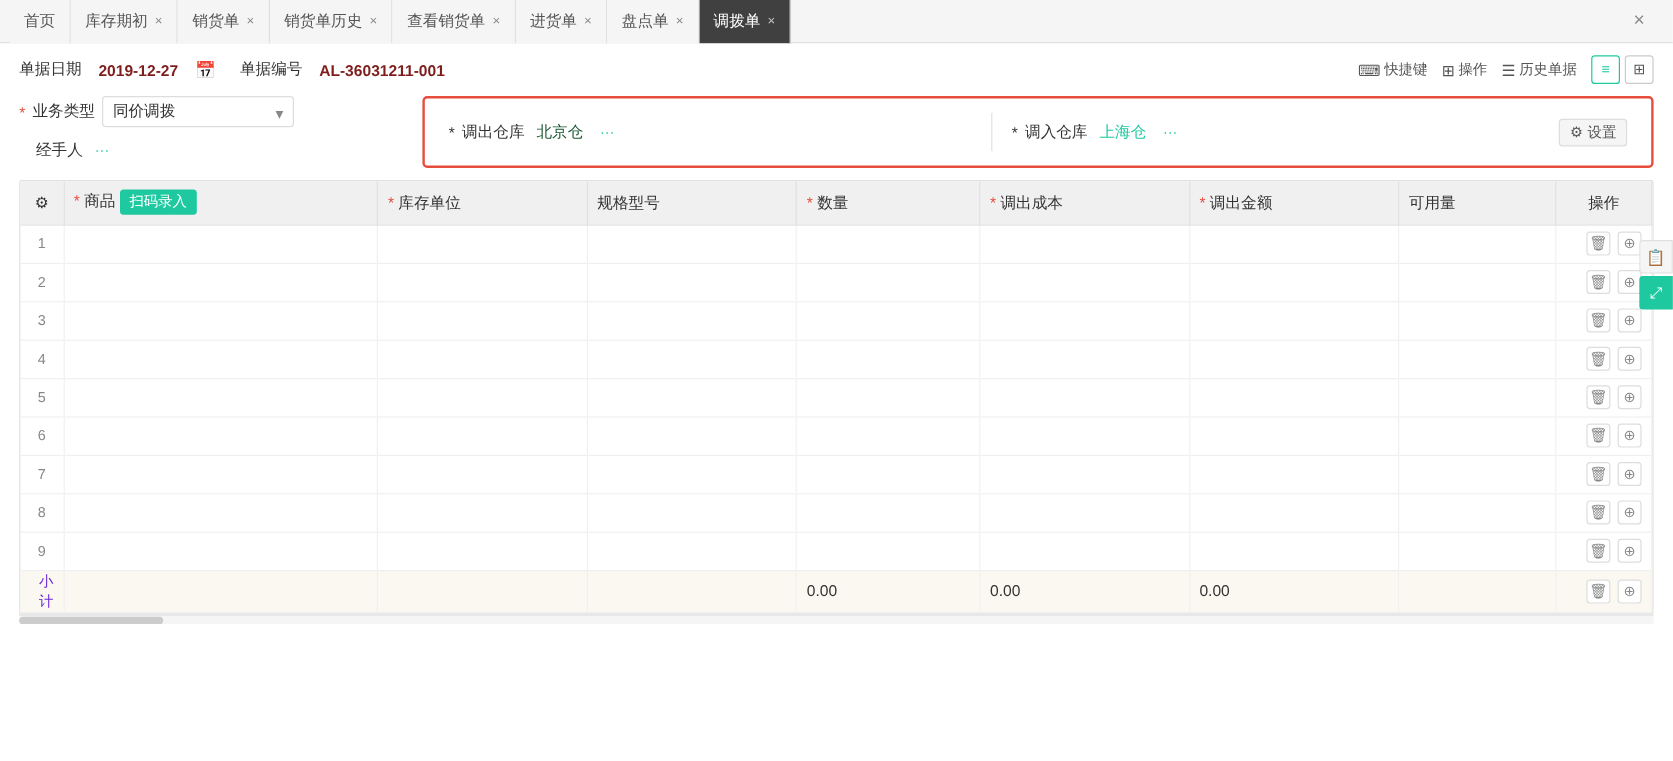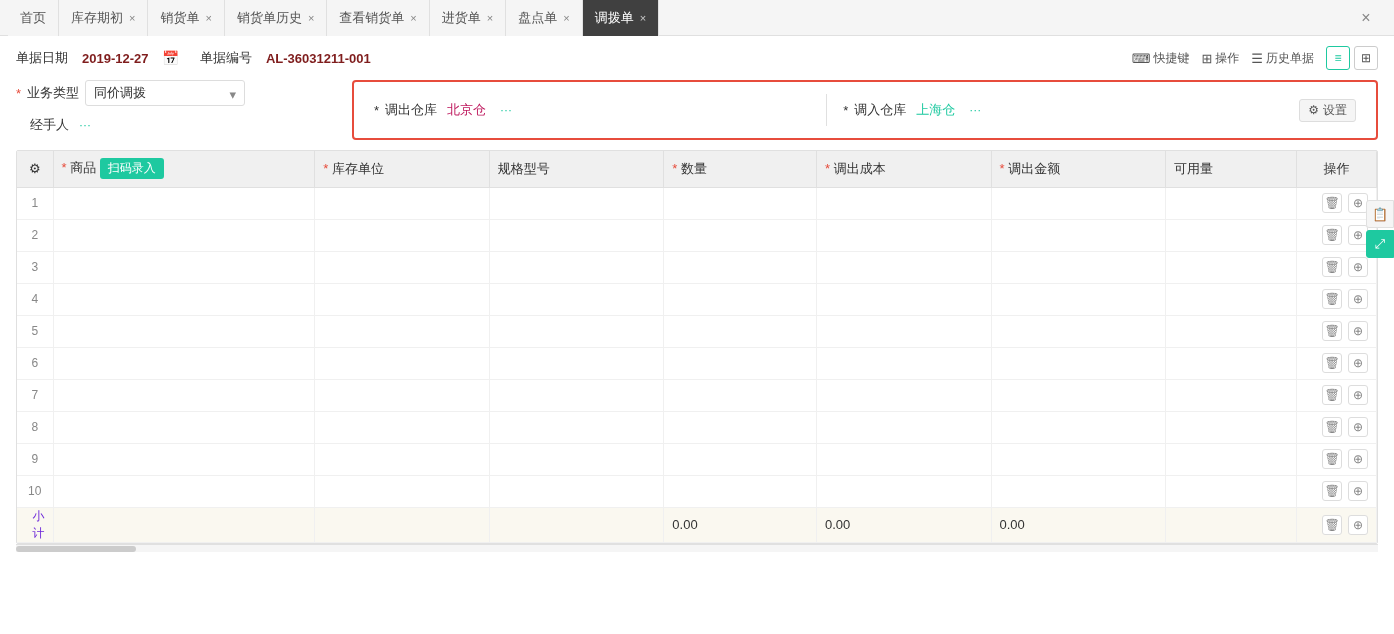--- a/index.html
+++ b/index.html
@@ -294,21 +294,21 @@
       <span class="field-label" style="margin-left: 14px; text-align: center;">经手人</span>
       <span class="field-more">···</span>
     </div>
   </div>
 
   <div style="flex:1; border: 2px solid #e74c3c; border-radius: 4px; padding: 12px 20px; display: flex; align-items: center;">
 
     <div class="warehouse-field">
       <span class="req">*</span>
       <span class="field-label">调出仓库</span>
-      <span class="field-value" style="color:#be185d; margin-left: 4px;">北京仓</span>
+      <span class="field-value" style="color:#14532d; margin-left: 4px;">北京仓</span>
       <span class="field-more" style="margin-left: 8px;">···</span>
     </div>
     <div class="warehouse-divider"></div>
 
     <div class="warehouse-field">
       <span class="req">*</span>
       <span class="field-label">调入仓库</span>
       <span class="field-value" style="color:#1ec9a0; margin-left: 4px;">上海仓</span>
       <span class="field-more" style="margin-left: 8px;">···</span>
     </div>
@@ -484,36 +484,20 @@
       <td></td>
       <td>
         <div class="op-cell">
           <span class="op-icon" title="删除">🗑</span>
           <span class="op-icon" title="复制">⊕</span>
         </div>
       </td>
     </tr>
           <tr>
       <td class="row-num">9</td>
-      <td></td>
-      <td></td>
-      <td></td>
-      <td></td>
-      <td></td>
-      <td></td>
-      <td></td>
-      <td>
-        <div class="op-cell">
-          <span class="op-icon" title="删除">🗑</span>
-          <span class="op-icon" title="复制">⊕</span>
-        </div>
-      </td>
-    </tr>
-          <tr>
-      <td class="row-num">10</td>
       <td></td>
       <td></td>
       <td></td>
       <td></td>
       <td></td>
       <td></td>
       <td></td>
       <td>
         <div class="op-cell">
           <span class="op-icon" title="删除">🗑</span>

